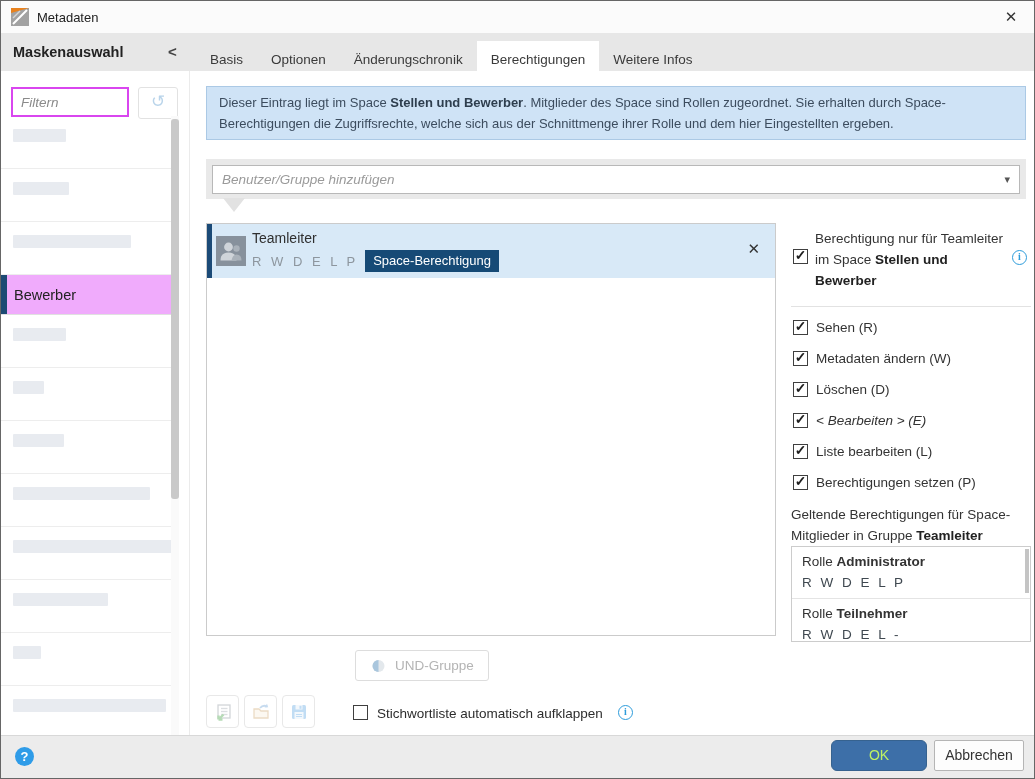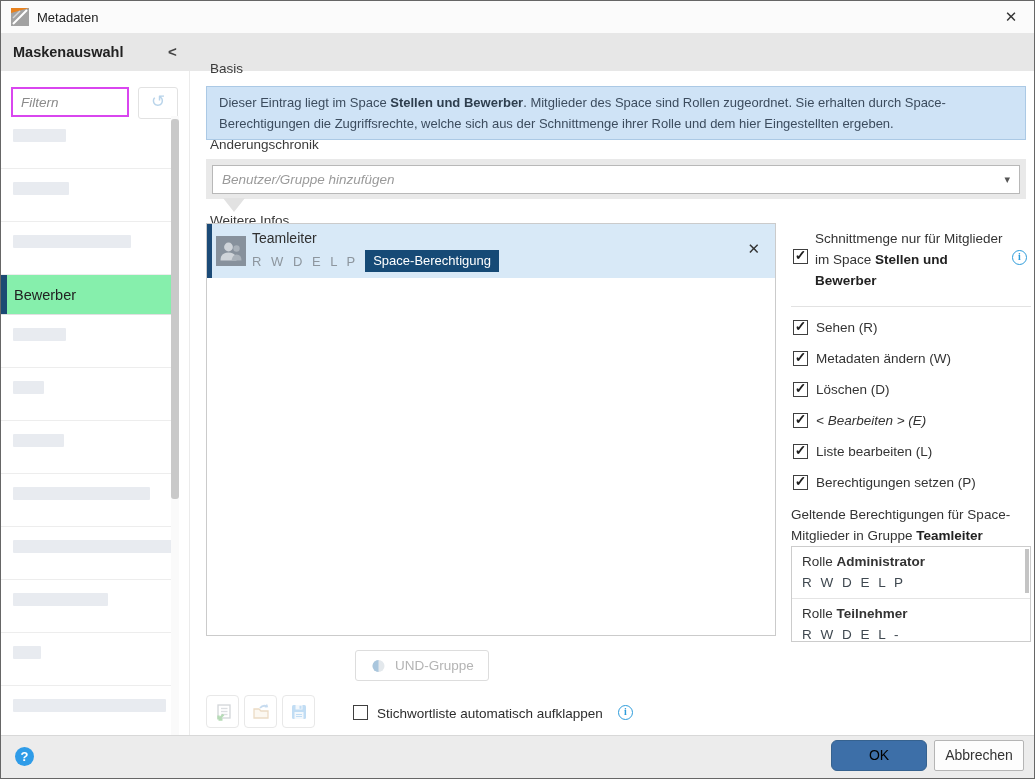--- a/index.html
+++ b/index.html
@@ -13,35 +13,35 @@
   .app-icon{position:absolute;left:10px;top:7px;width:18px;height:18px;}
   .title-text{position:absolute;left:36px;top:9px;font-size:13px;color:#222;}
   .close-btn{position:absolute;right:12px;top:5px;width:22px;height:22px;font-size:15px;
     color:#333;text-align:center;line-height:22px;cursor:default;}
   
   .tabstrip{position:absolute;left:0;top:32px;right:0;height:38px;background:#e7e7e7;}
   .panel-header{position:absolute;left:12px;top:0;height:38px;line-height:38px;
     font-weight:bold;font-size:14.5px;color:#222;}
   .collapse{position:absolute;left:163px;top:0;height:38px;line-height:37px;
     font-size:15px;font-weight:bold;color:#444;padding:0 4px;}
-  .tabs{position:absolute;left:195px;top:17px;height:38px;display:flex;flex-direction:column;}
+  .tabs{position:absolute;left:195px;top:8px;height:38px;display:flex;}
   .tab{padding:0 14px;line-height:38px;font-size:13.5px;color:#3a3a3a;white-space:nowrap;}
   .tab.active{background:#fff;}
   
   .filter-input{position:absolute;left:10px;top:86px;width:118px;height:30px;
     border:2px solid #d946ef;font-family:"Liberation Sans",sans-serif;
     font-style:italic;font-size:13.5px;color:#555;padding:0 8px;box-sizing:border-box;outline:none;}
   .filter-input::placeholder{color:#8a8a8a;opacity:1;}
   .refresh-btn{position:absolute;left:137px;top:86px;width:38px;height:30px;
     border:1px solid #e2e2e2;border-radius:3px;background:#fff;
     color:#b9d4ea;font-size:17px;line-height:27px;text-align:center;}
   .mask-list{position:absolute;left:0;top:115px;width:171px;}
   .mask-row{height:40px;box-sizing:border-box;border-bottom:1px solid #ededed;position:relative;}
   .ph{height:13px;background:#e8ebf0;margin:13px 0 0 12px;border-radius:1px;}
-  .mask-row.selected{background:#86efac;border-bottom:1px solid #e0e0e0;}
+  .mask-row.selected{background:#f0abfc;border-bottom:1px solid #e0e0e0;}
   .mask-row.selected::before{content:"";position:absolute;left:0;top:0;width:6px;height:100%;background:#1c4a73;}
   .mask-row.selected .mask-label{padding-left:13px;line-height:40px;font-size:14.5px;color:#222;display:block;}
   .side-scroll{position:absolute;left:170px;top:115px;width:8px;height:622px;background:#fafafa;}
   .side-thumb{position:absolute;left:0;top:3px;width:8px;height:380px;background:#c9c9c9;border-radius:3px;}
   .side-divider{position:absolute;left:188px;top:70px;height:667px;width:0;border-left:1px solid #ebebeb;}
   
   .banner{position:absolute;left:205px;top:85px;width:820px;height:54px;box-sizing:border-box;
     background:#cfe3f6;border:1px solid #abc9e5;padding:5px 12px;
     font-size:13px;line-height:21px;color:#3c4c5e;}
   .banner b{color:#2e3e4e;}
@@ -100,21 +100,21 @@
     border:1px solid #e8e8e8;border-radius:4px;background:#fff;
     display:flex;align-items:center;justify-content:center;}
   .tool-btn svg{opacity:.5;}
   .kw-check{position:absolute;left:352px;top:704px;}
   .kw-label{position:absolute;left:376px;top:705px;font-size:13.5px;color:#2d2d2d;}
   .kw-info{position:absolute;left:617px;top:704px;}
   
   .footer{position:absolute;left:0;bottom:0;right:0;height:42px;background:#ececec;border-top:1px solid #d8d8d8;}
   .help-btn{position:absolute;left:14px;top:11px;width:19px;height:19px;border-radius:50%;
     background:#2f9ce8;color:#fff;font-weight:bold;font-size:13px;text-align:center;line-height:19px;}
-  .ok-btn{position:absolute;left:830px;top:4px;width:96px;height:31px;background:#3d6fa8;color:#000000;
+  .ok-btn{position:absolute;left:830px;top:4px;width:96px;height:31px;background:#3d6fa8;color:#bef264;
     border:1px solid #36628f;border-radius:6px;font-size:14px;text-align:center;line-height:29px;box-sizing:border-box;}
   .cancel-btn{position:absolute;left:933px;top:4px;width:90px;height:31px;background:#fdfdfd;color:#333;
     border:1px solid #b5b5b5;border-radius:2px;font-size:14px;text-align:center;line-height:29px;box-sizing:border-box;}
 </style>
 </head>
 <body>
 
 <div class="dialog">
 
   <div class="titlebar">
@@ -217,21 +217,21 @@
       <span class="entry-line2">
         <span class="entry-rights">R W D E L P</span>
         <span class="entry-badge">Space-Berechtigung</span>
       </span>
       <span class="entry-close">✕</span>
     </div>
   </div>
 
   <span class="cb sp-check">✓</span>
   <div class="sp-label">
-    <span>Schnittmenge nur für Mitglieder im Space </span><b>Stellen und Bewerber</b>
+    <span>Berechtigung nur für Teamleiter im Space </span><b>Stellen und Bewerber</b>
   </div>
   <span class="info-icon sp-info">i</span>
   <div class="rp-divider"></div>
 
   <div class="perm-rows">
     <div class="perm-row">
       <span class="cb">✓</span>
       <span class="perm-label">Sehen (R)</span>
     </div>
     <div class="perm-row">

